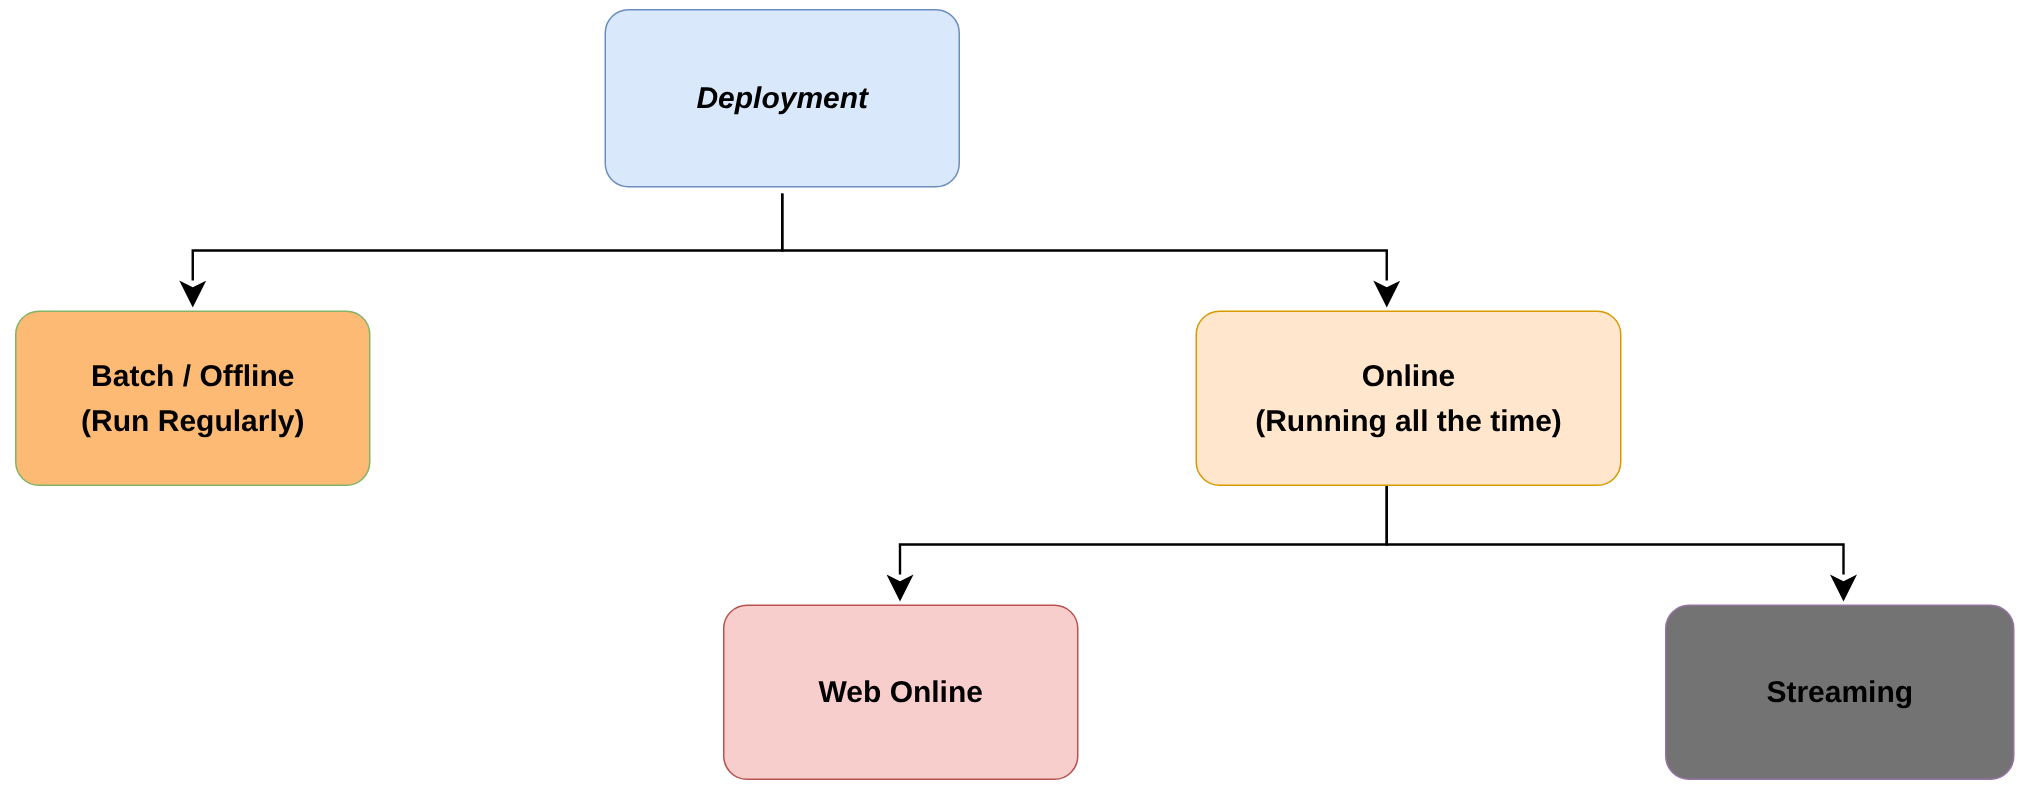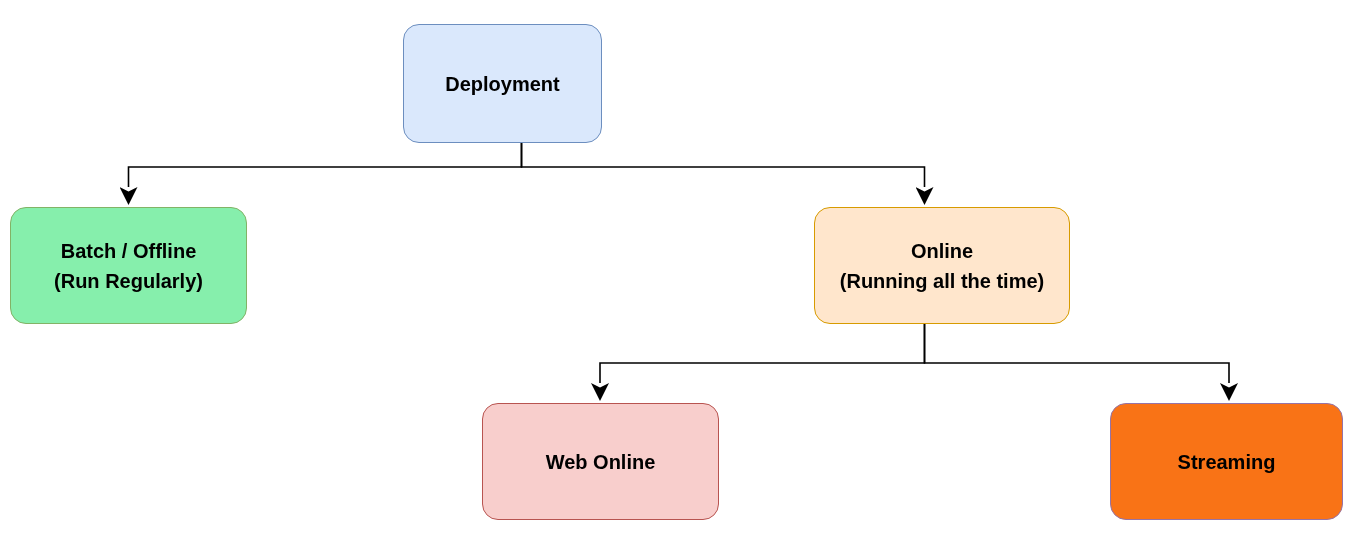--- a/index.html
+++ b/index.html
@@ -34,23 +34,23 @@
   }
   .node .label {
     font-size: 20px;
     font-weight: bold;
     color: #000000;
     line-height: 30px;
     white-space: pre-line;
     padding: 0 8px;
   }
   
-  .node-deployment   { left: 403px; top: 24px;  width: 199px; height: 119px; }
+  .node-deployment   { left: 403px; top: 6px;  width: 237px; height: 119px; font-style: italic; }
   .node-batch        { left: 10px;  top: 207px; width: 237px; height: 117px; }
-  .node-online       { left: 814px; top: 207px; width: 256px; height: 117px; }
+  .node-online       { left: 797px; top: 207px; width: 284px; height: 117px; }
   .node-web-service  { left: 482px; top: 403px; width: 237px; height: 117px; }
   .node-streaming    { left: 1110px;top: 403px; width: 233px; height: 117px; }
 </style>
 </head>
 <body>
 
 <div class="canvas">
 
   <svg class="edges" width="1358" height="533" viewBox="0 0 1358 533">
     <defs>
@@ -61,31 +61,31 @@
     <path d="M521.5,129 L521.5,167 L128.5,167 L128.5,187" fill="none" stroke="#000000" stroke-width="1.6" marker-end="url(#arrow)"></path>
     <path d="M521.5,129 L521.5,167 L924.5,167 L924.5,187" fill="none" stroke="#000000" stroke-width="1.6" marker-end="url(#arrow)"></path>
     <path d="M924.5,324 L924.5,363 L600,363 L600,383" fill="none" stroke="#000000" stroke-width="1.6" marker-end="url(#arrow)"></path>
     <path d="M924.5,324 L924.5,363 L1229,363 L1229,383" fill="none" stroke="#000000" stroke-width="1.6" marker-end="url(#arrow)"></path>
   </svg>
 
   <div class="node node-deployment" style="background-color: rgb(218, 232, 252); border-color: rgb(108, 142, 191);">
     <span class="label">Deployment</span>
   </div>
 
-  <div class="node node-batch" style="background-color: #86efac; border-color: rgb(130, 179, 102);">
+  <div class="node node-batch" style="background-color: #fdba74; border-color: rgb(130, 179, 102);">
     <span class="label">Batch / Offline
 (Run Regularly)</span>
   </div>
 
   <div class="node node-online" style="background-color: rgb(255, 230, 204); border-color: rgb(215, 155, 0);">
     <span class="label">Online
 (Running all the time)</span>
   </div>
 
   <div class="node node-web-service" style="background-color: rgb(248, 206, 204); border-color: rgb(184, 84, 80);">
     <span class="label">Web Online</span>
   </div>
 
-  <div class="node node-streaming" style="background-color: #f97316; border-color: rgb(150, 115, 166);">
+  <div class="node node-streaming" style="background-color: #737373; border-color: rgb(150, 115, 166);">
     <span class="label">Streaming</span>
   </div>
 
 </div>
 
 </body></html>

